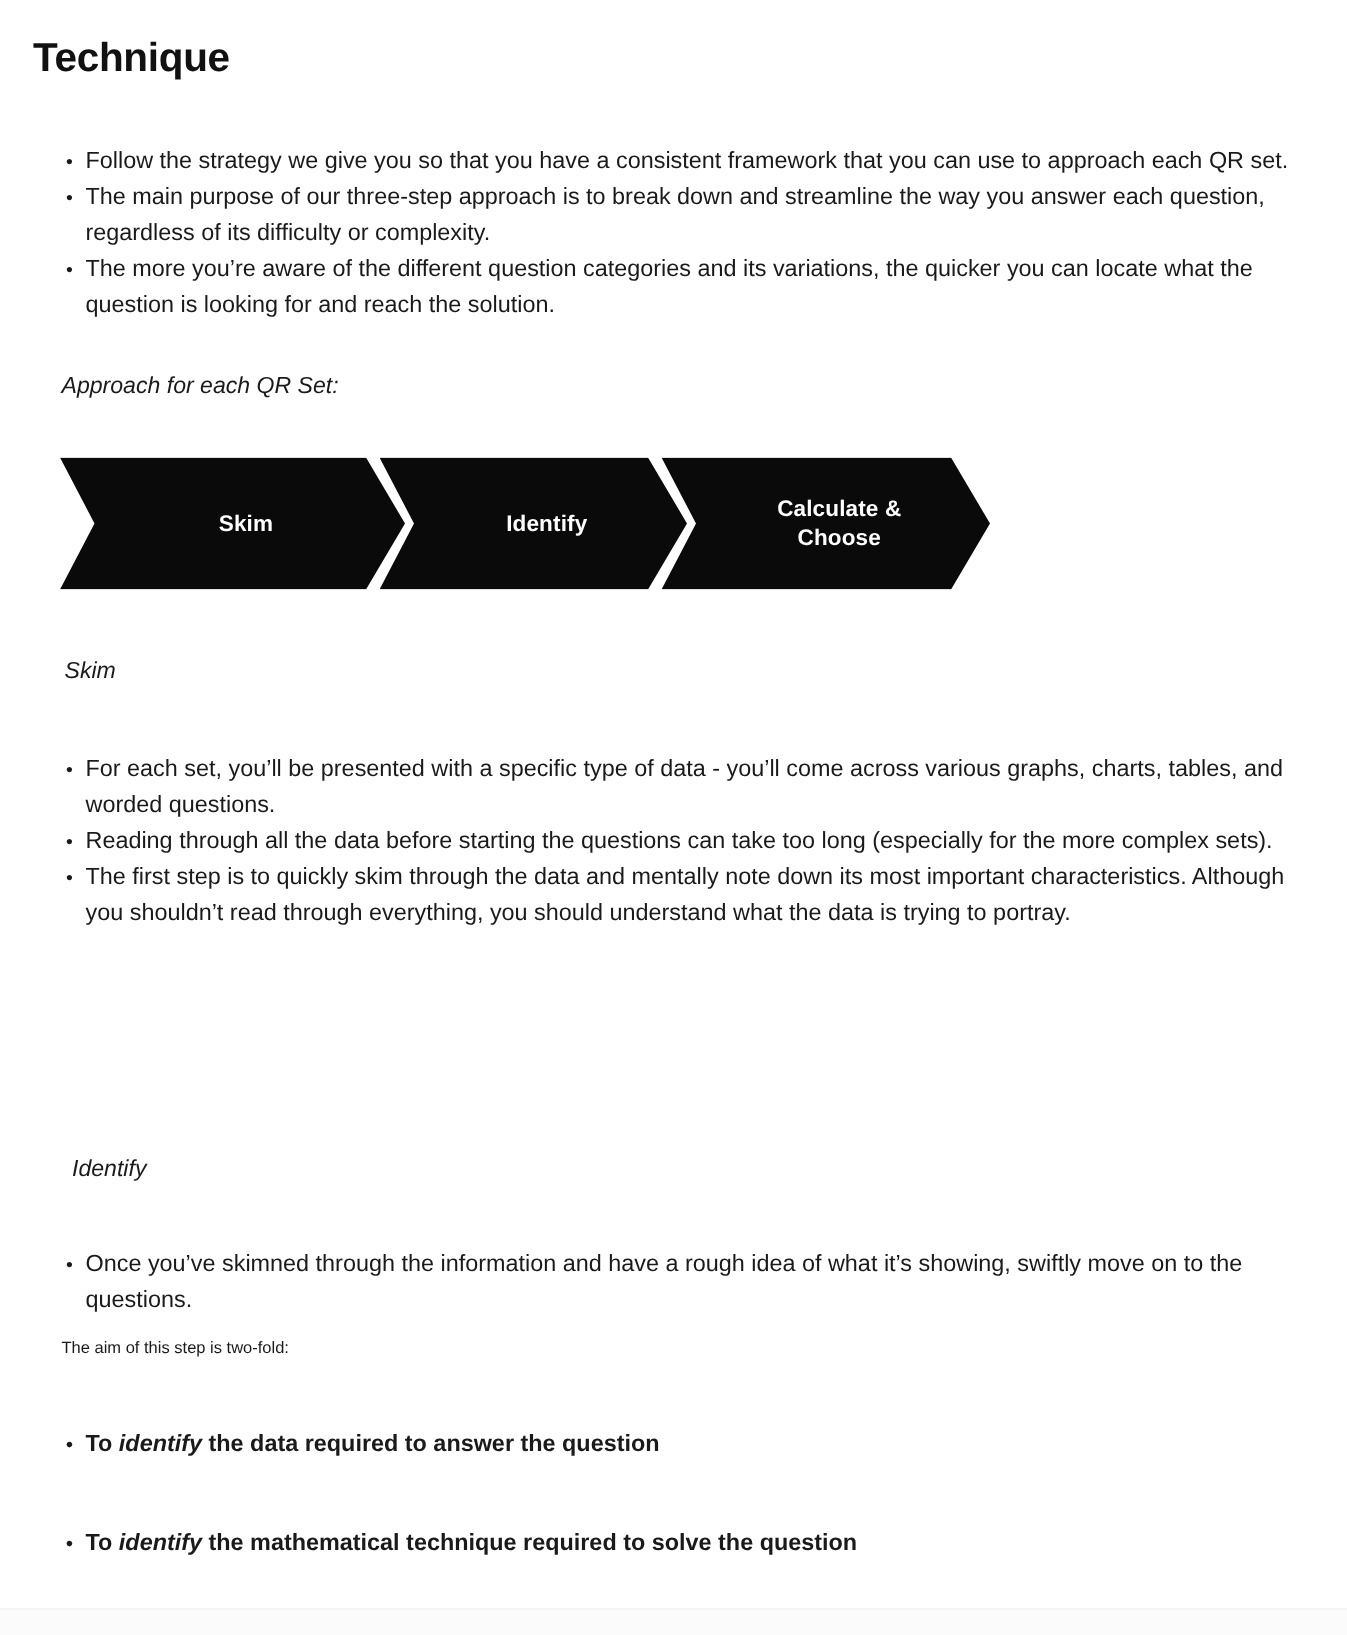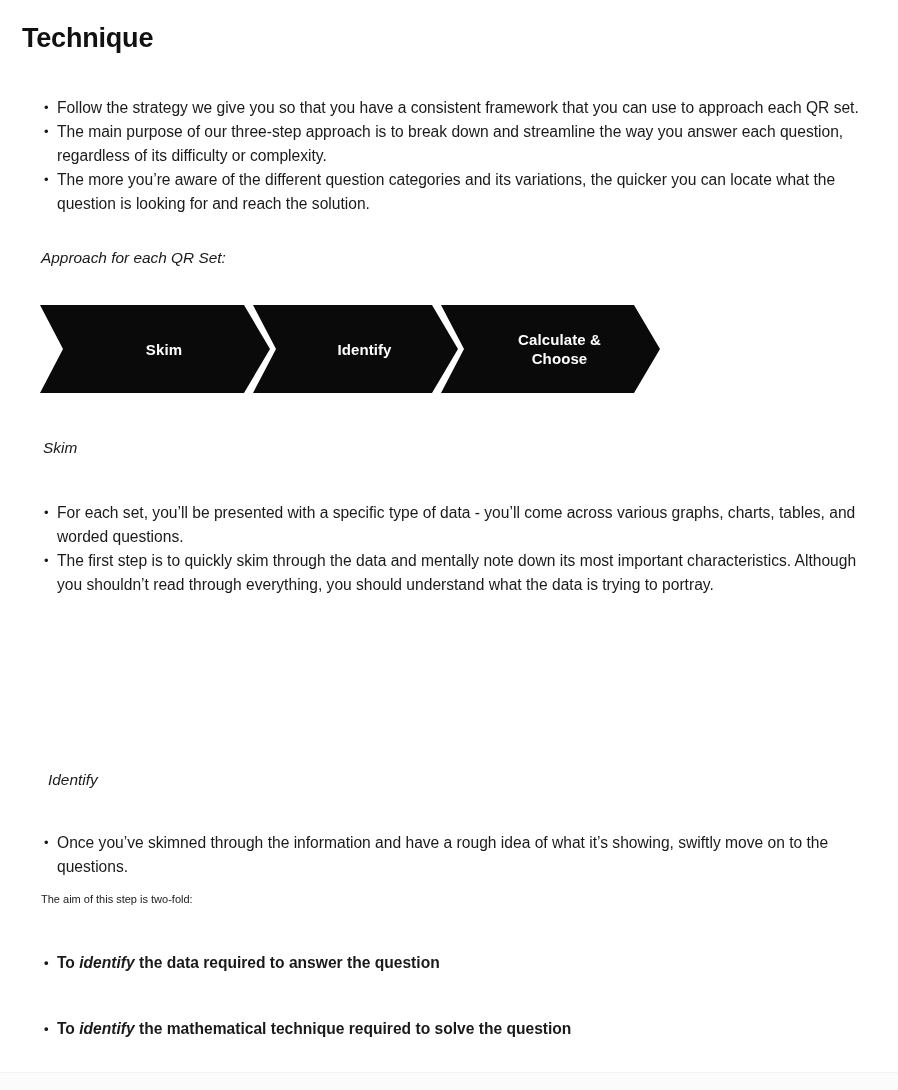--- a/index.html
+++ b/index.html
@@ -153,20 +153,21 @@
     <div class="chevron chev-3">
       <span class="chev-label">Calculate &amp;
 Choose</span>
     </div>
   </div>
 
   <div class="italic-lead" style="left:43px; top:437px;">Skim</div>
 
   <ul class="bullet-list" style="top:485px;">
     <li>For each set, you’ll be presented with a specific type of data - you’ll come across various graphs, charts, tables, and worded questions.</li>
+    <li>Reading through all the data before starting the questions can take too long (especially for the more complex sets).</li>
     <li>The first step is to quickly skim through the data and mentally note down its most important characteristics. Although you shouldn’t read through everything, you should understand what the data is trying to portray.</li>
   </ul>
 
   <div class="italic-lead" style="left:48px; top:769px;">Identify</div>
 
   <ul class="bullet-list" style="top:815px;">
     <li>Once you’ve skimned through the information and have a rough idea of what it’s showing, swiftly move on to the questions.</li>
   </ul>
 
   <div class="plain-line" style="left:41px; top:887px;">The aim of this step is two-fold:</div>

